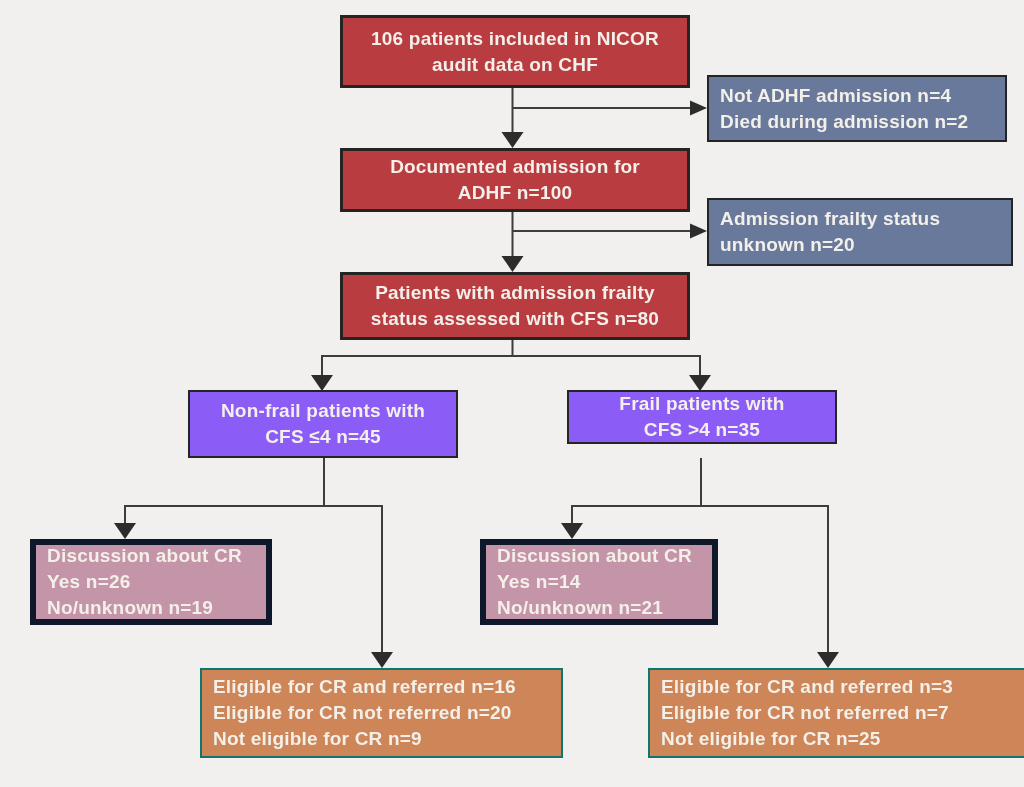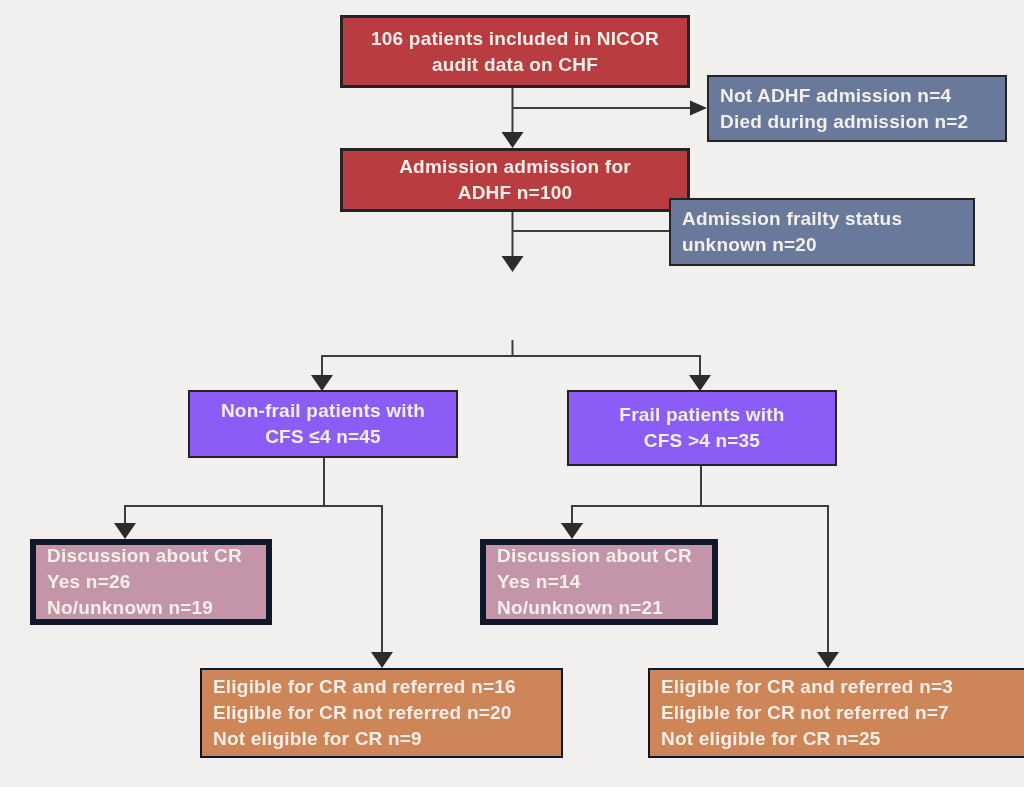--- a/index.html
+++ b/index.html
@@ -12,21 +12,21 @@
     display:flex;flex-direction:column;justify-content:center;
     color:#f3efe9;font-size:19px;line-height:26px;font-weight:600;
     white-space:pre-line;letter-spacing:.2px;
   }
   .node.center{align-items:center;text-align:center;}
   .node.left{align-items:flex-start;text-align:left;padding-left:11px;padding-right:6px;}
   .red   {background:#b93c40;border:3px solid #242424;}
   .blue  {background:#68799b;border:2px solid #242424;}
   .green {background:#8b5cf6;border:2px solid #242424;}
   .pink  {background:#c495a8;border:6px solid #0f172a;}
-  .orange{background:#ce8557;border:2px solid #0f172a;}
+  .orange{background:#ce8557;border:2px solid #0f766e;}
   .wires{position:absolute;left:0;top:0;width:1024px;height:787px;pointer-events:none;}
 </style>
 </head>
 <body>
 
 <div class="canvas">
 
   <svg class="wires" viewBox="0 0 1024 787">
     <g stroke="#3d3d3d" stroke-width="2" fill="none">
 
@@ -57,31 +57,33 @@
       <polygon points="817,652 839,652 828,668"></polygon>
     </g>
   </svg>
 
   <div class="node red center" style="left:340px;top:15px;width:350px;height:73px">106 patients included in NICOR
 audit data on CHF</div>
 
   <div class="node blue left" style="left:707px;top:75px;width:300px;height:67px">Not ADHF admission n=4
 Died during admission n=2</div>
 
-  <div class="node red center" style="left:340px;top:148px;width:350px;height:64px">Admission admission for
+  <div class="node red center" style="left:340px;top:148px;width:350px;height:64px">Documented admission for
 ADHF n=100</div>
 
-  <div class="node blue left" style="left:669px;top:198px;width:306px;height:68px">Admission frailty status
+  <div class="node blue left" style="left:707px;top:198px;width:306px;height:68px">Admission frailty status
 unknown n=20</div>
 
+  <div class="node red center" style="left:340px;top:272px;width:350px;height:68px">Patients with admission frailty
+status assessed with CFS n=80</div>
 
   <div class="node green center" style="left:188px;top:390px;width:270px;height:68px">Non-frail patients with
 CFS ≤4 n=45</div>
 
-  <div class="node green center" style="left:567px;top:390px;width:270px;height:76px">Frail patients with
+  <div class="node green center" style="left:567px;top:390px;width:270px;height:54px">Frail patients with
 CFS &gt;4 n=35</div>
 
   <div class="node pink left" style="left:30px;top:539px;width:242px;height:86px">Discussion about CR
 Yes n=26
 No/unknown n=19</div>
 
   <div class="node pink left" style="left:480px;top:539px;width:238px;height:86px">Discussion about CR
 Yes n=14
 No/unknown n=21</div>
 

